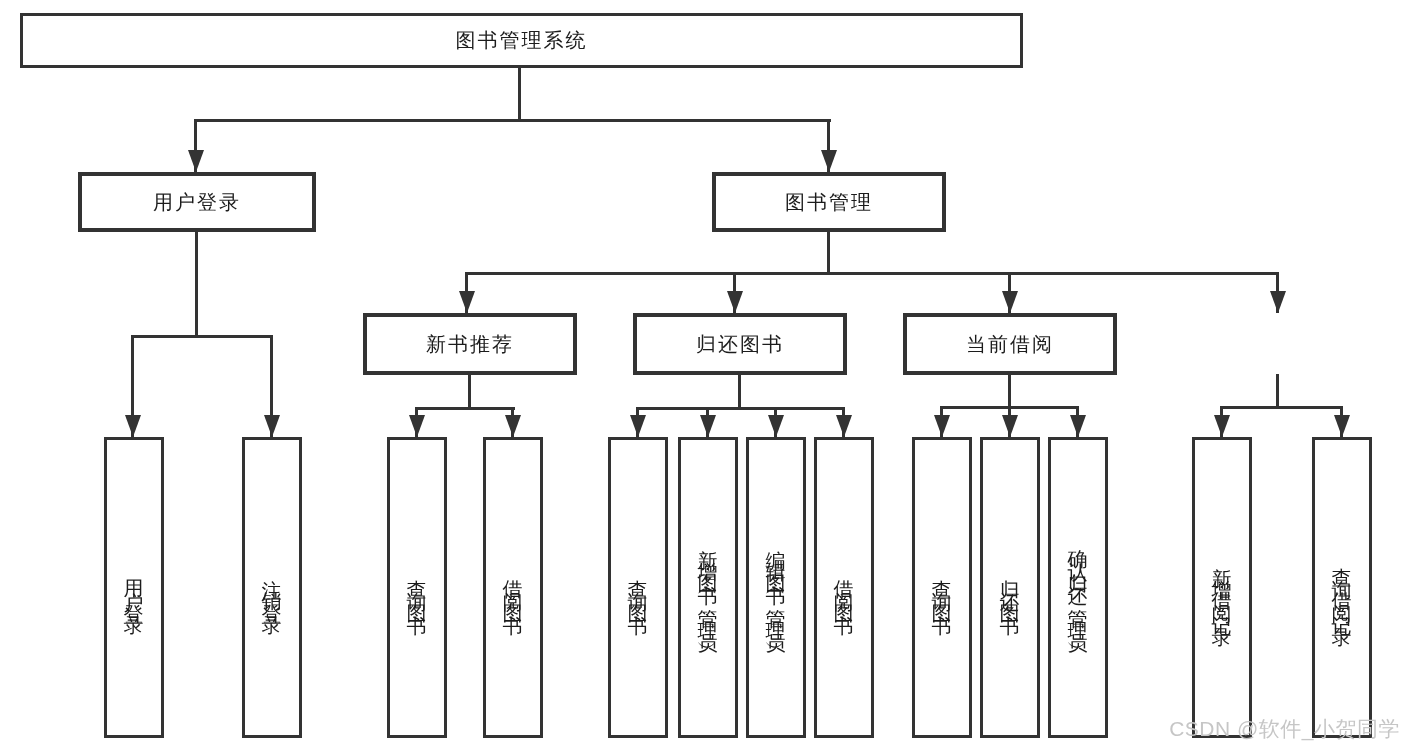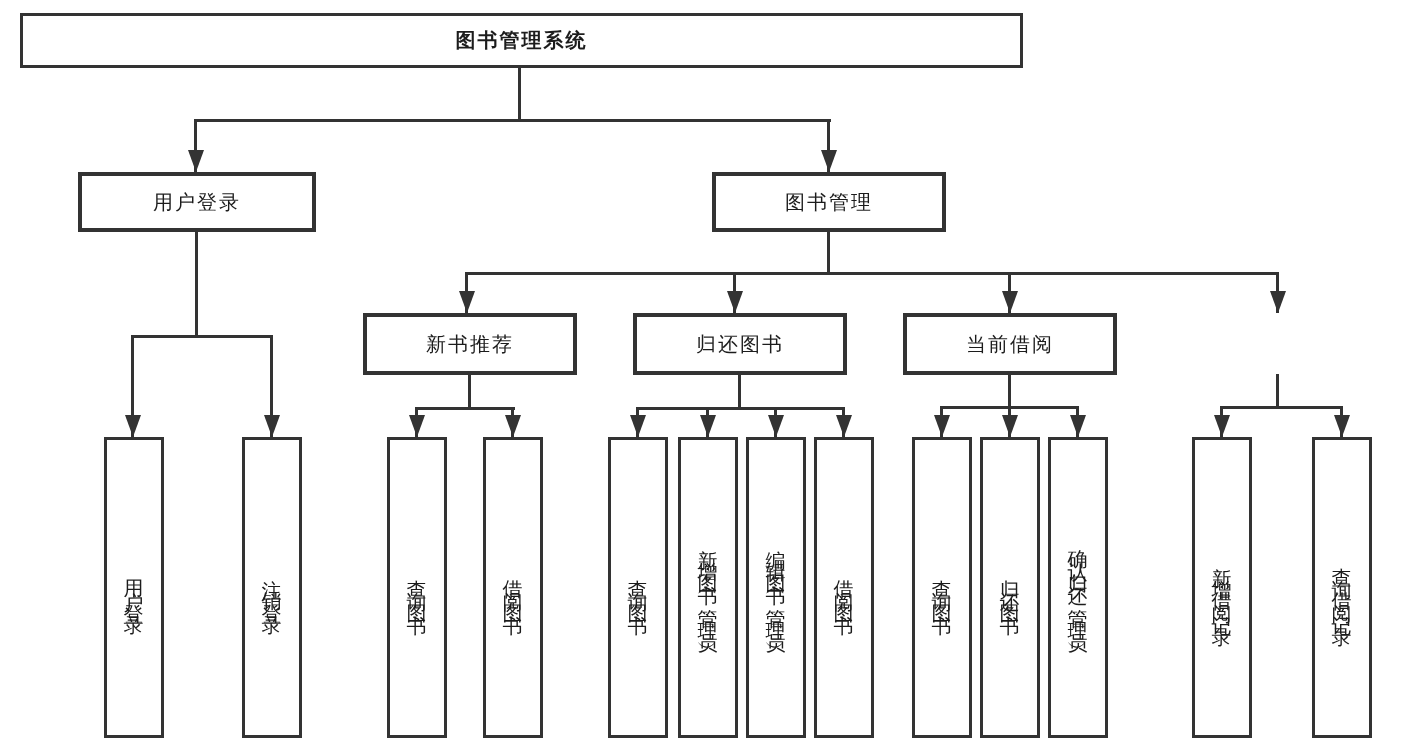--- a/index.html
+++ b/index.html
@@ -23,21 +23,21 @@
     background: #ffffff;
     border: 4px solid var(--line);
     display: flex;
     align-items: center;
     justify-content: center;
     color: var(--text);
     font-size: 20px;
     letter-spacing: 2px;
     z-index: 2;
   }
-  .node.root { border-width: 3px; font-weight: bold; }
+  .node.root { border-width: 3px; }
   .leaf {
     position: absolute;
     box-sizing: border-box;
     top: 437px;
     width: 60px;
     height: 301px;
     background: #ffffff;
     border: 3px solid var(--line);
     display: flex;
     align-items: center;
@@ -195,14 +195,15 @@
   <div class="arrow" style="left:1002px; top:415px;"></div>
   <div class="arrow" style="left:1070px; top:415px;"></div>
 
   <div class="vl" style="left:1276px; top:374px; height:32px;"></div>
   <div class="hl" style="left:1220px; top:406px; width:123px;"></div>
   <div class="vl" style="left:1220px; top:406px; height:31px;"></div>
   <div class="vl" style="left:1340px; top:406px; height:31px;"></div>
   <div class="arrow" style="left:1214px; top:415px;"></div>
   <div class="arrow" style="left:1334px; top:415px;"></div>
 
+  <div class="watermark">CSDN @软件_小贺同学</div>
 
 </div>
 
 </body></html>

